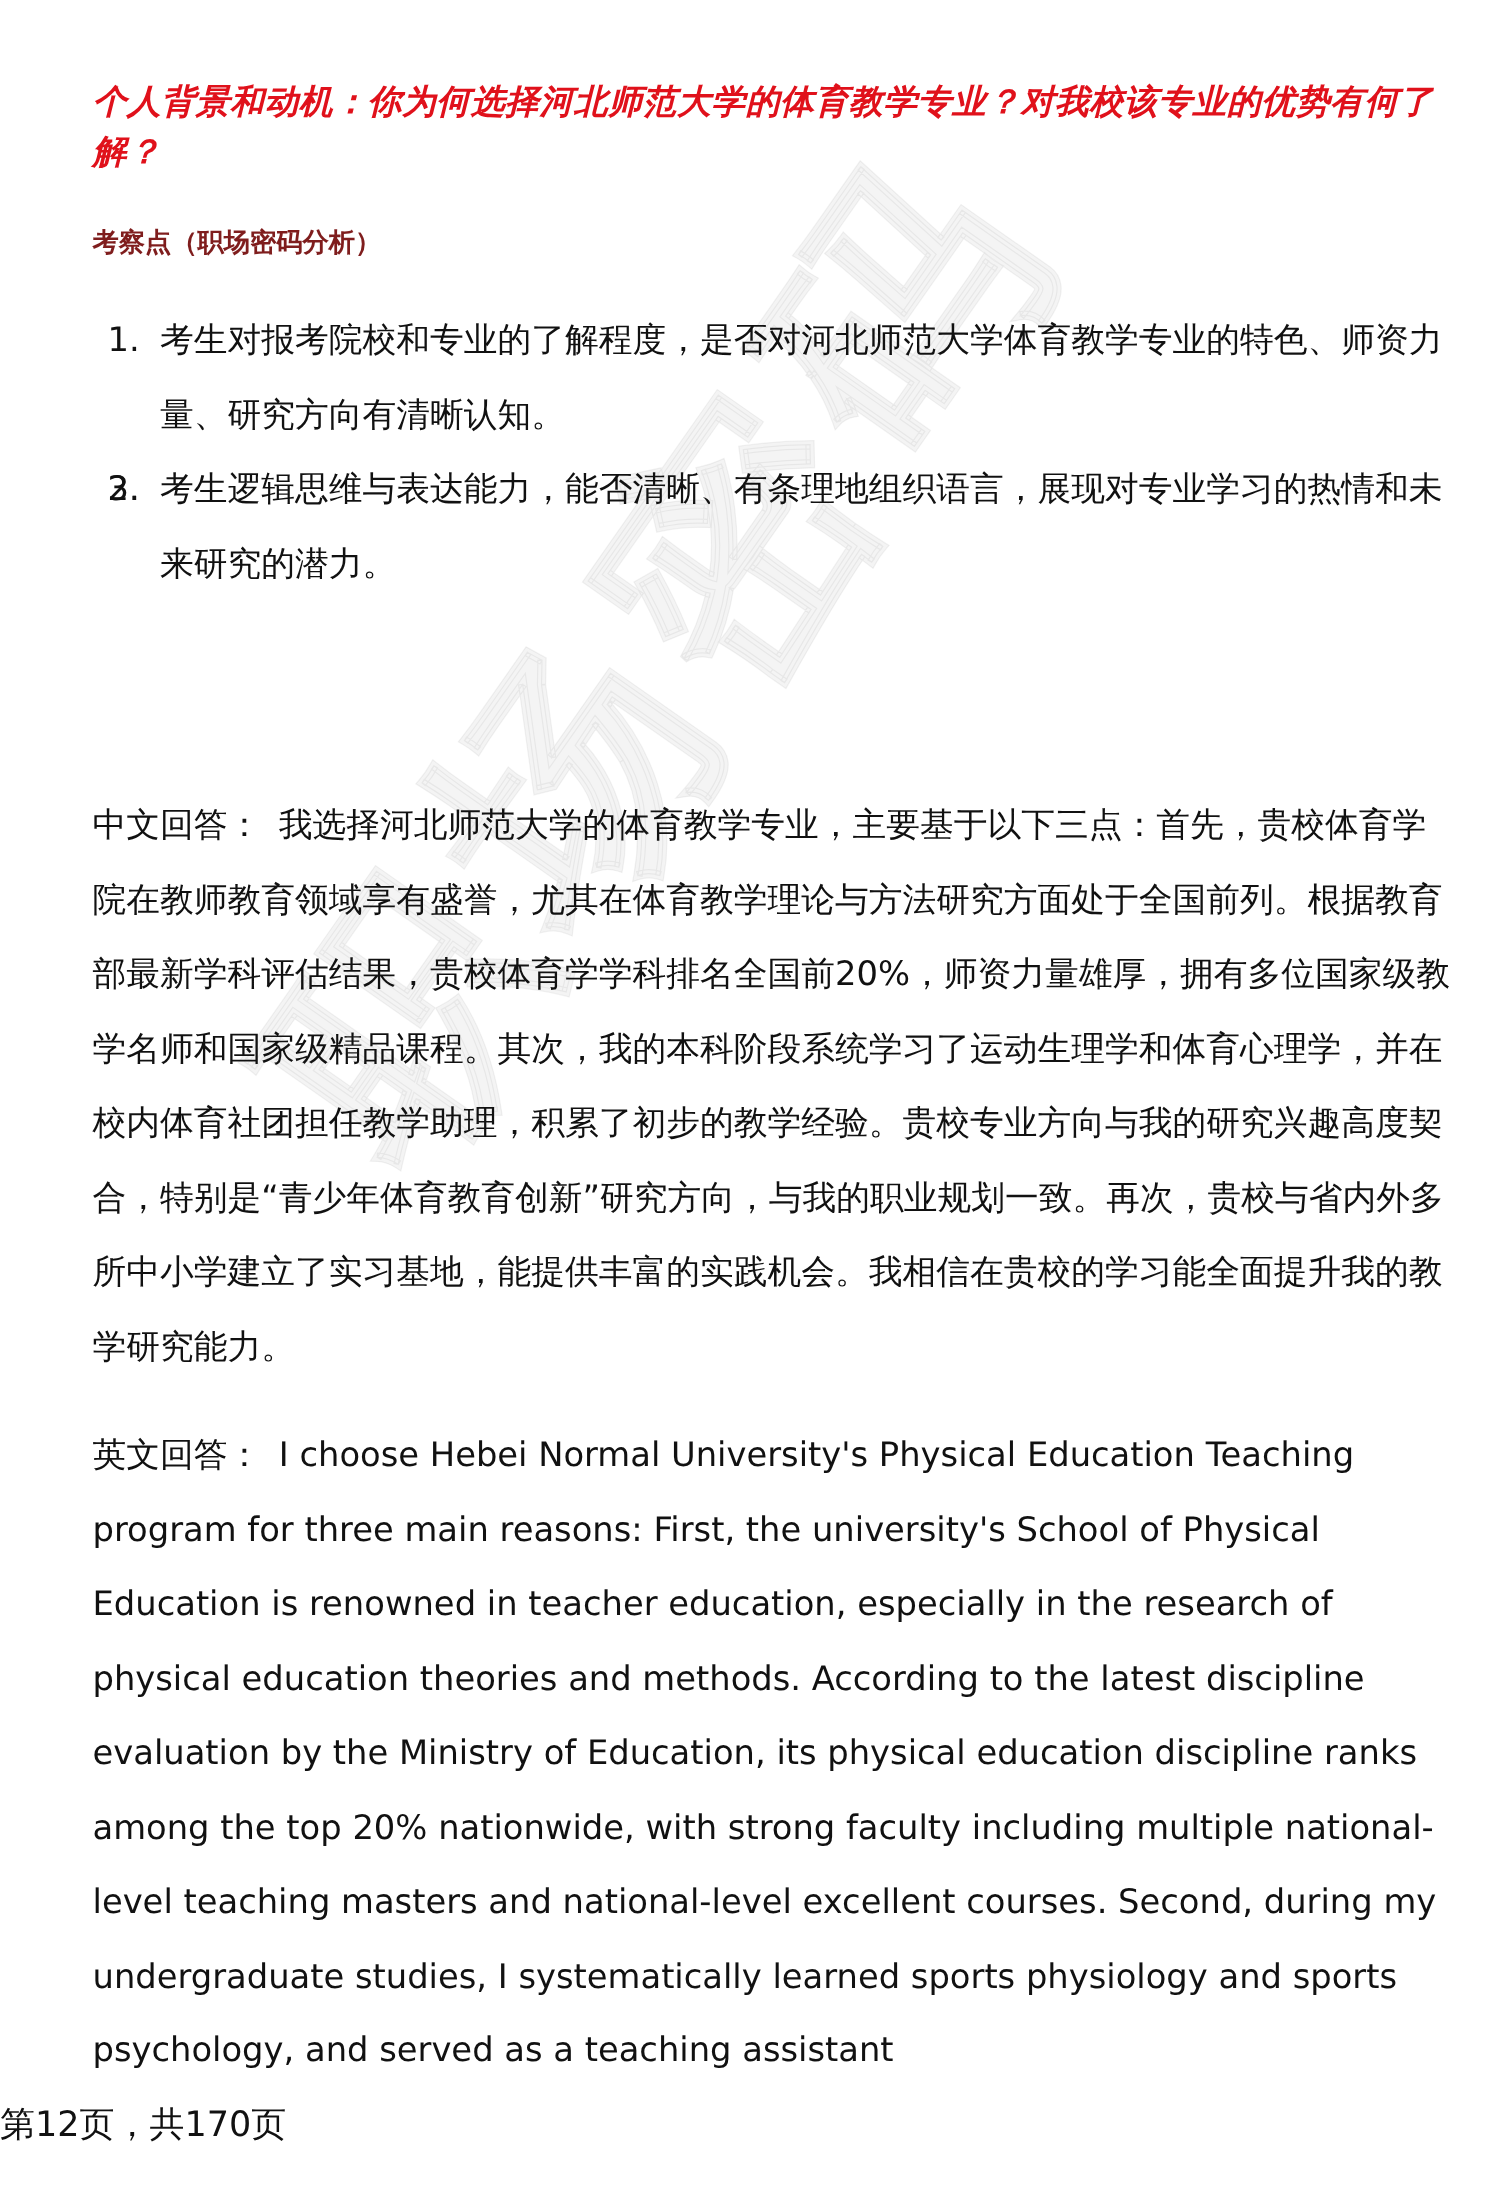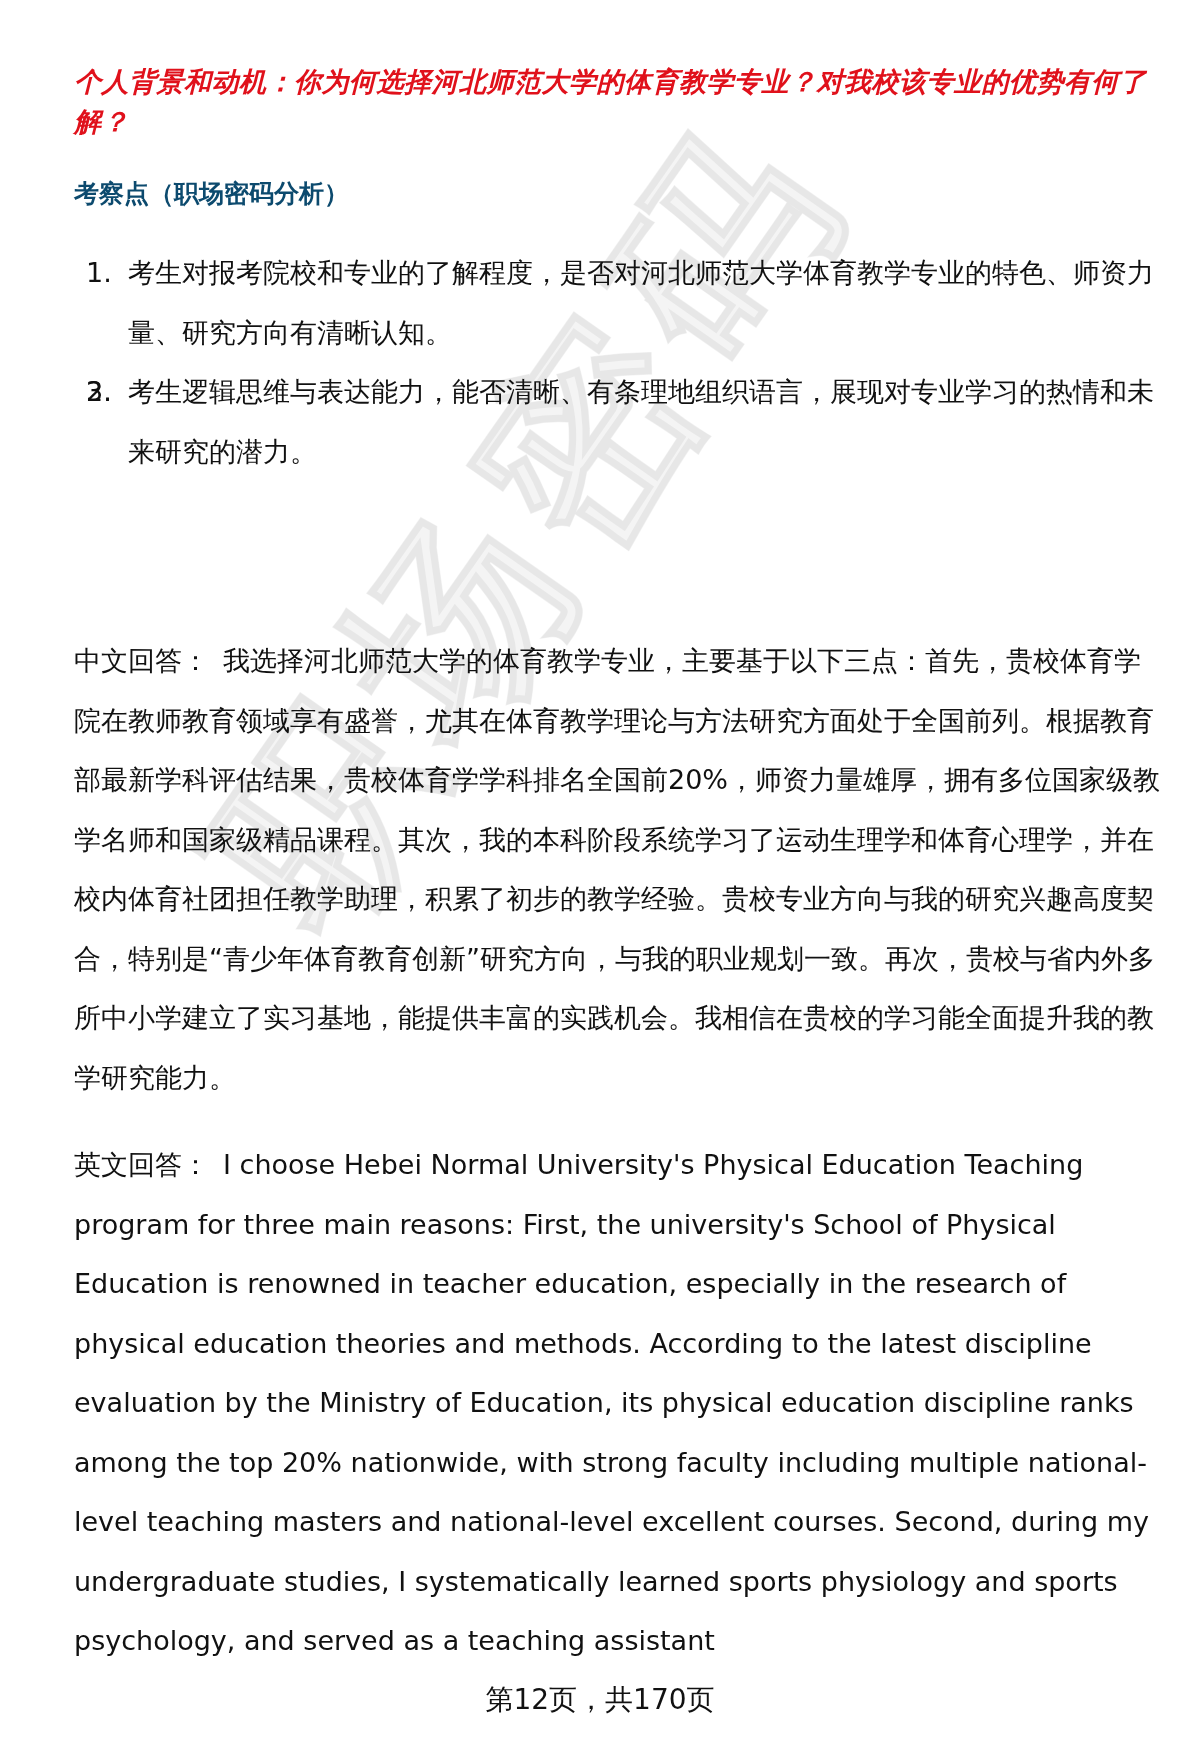--- a/index.html
+++ b/index.html
@@ -47,23 +47,23 @@
       font-weight: bold;
       font-size: 27px;
       line-height: 40px;
       letter-spacing: 0.5px;
       font-style: italic;
     }
     .subtitle {
       position: absolute;
       top: 176px;
       left: 0;
-      color: #0c4a6e;
+      color: #7f1d1d;
       font-weight: bold;
-      font-size: 25px;
+      font-size: 21px;
       line-height: 36px;
     }
     .list {
       position: absolute;
       top: 243px;
       left: 0;
       width: 1080px;
       margin: 0;
       padding: 0;
       list-style: none;
@@ -88,21 +88,20 @@
       margin: 0;
     }
     .para-cn { top: 631px; }
     .para-en { top: 1135px; }
     .para .label { margin-right: 14px; }
     .footer {
       position: absolute;
       top: 1682px;
       left: 0;
       width: 1200px;
-      text-align: center;
       font-size: 28px;
       line-height: 36px;
       z-index: 1;
     }
   </style>
 </head>
 <body>
 
 <div class="watermark">职场密码</div>
 

